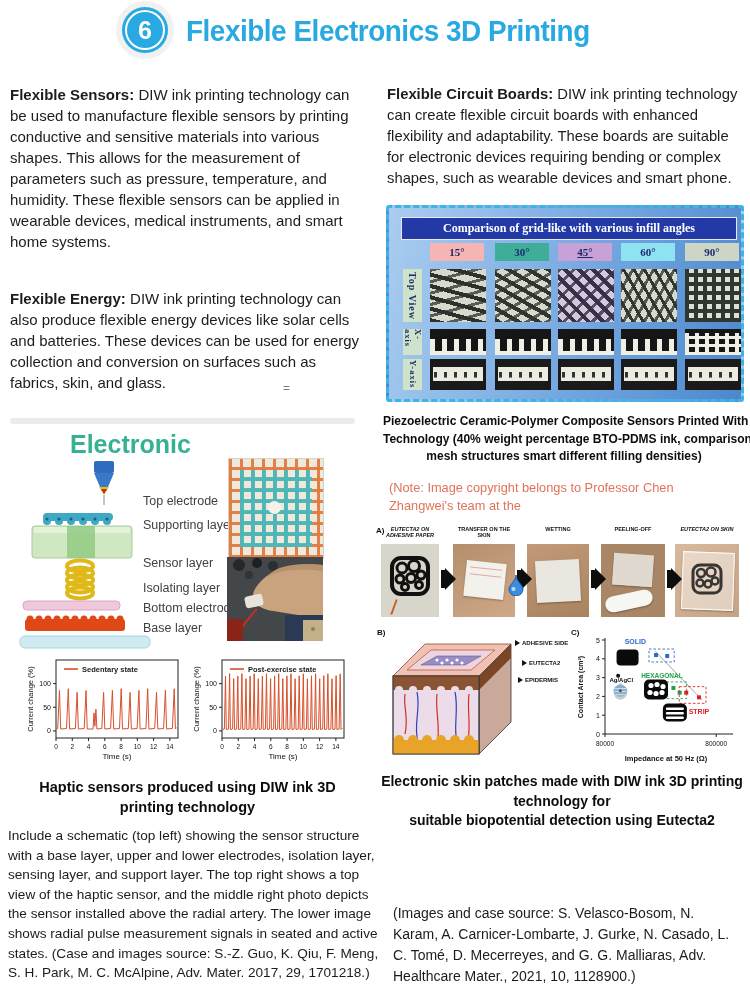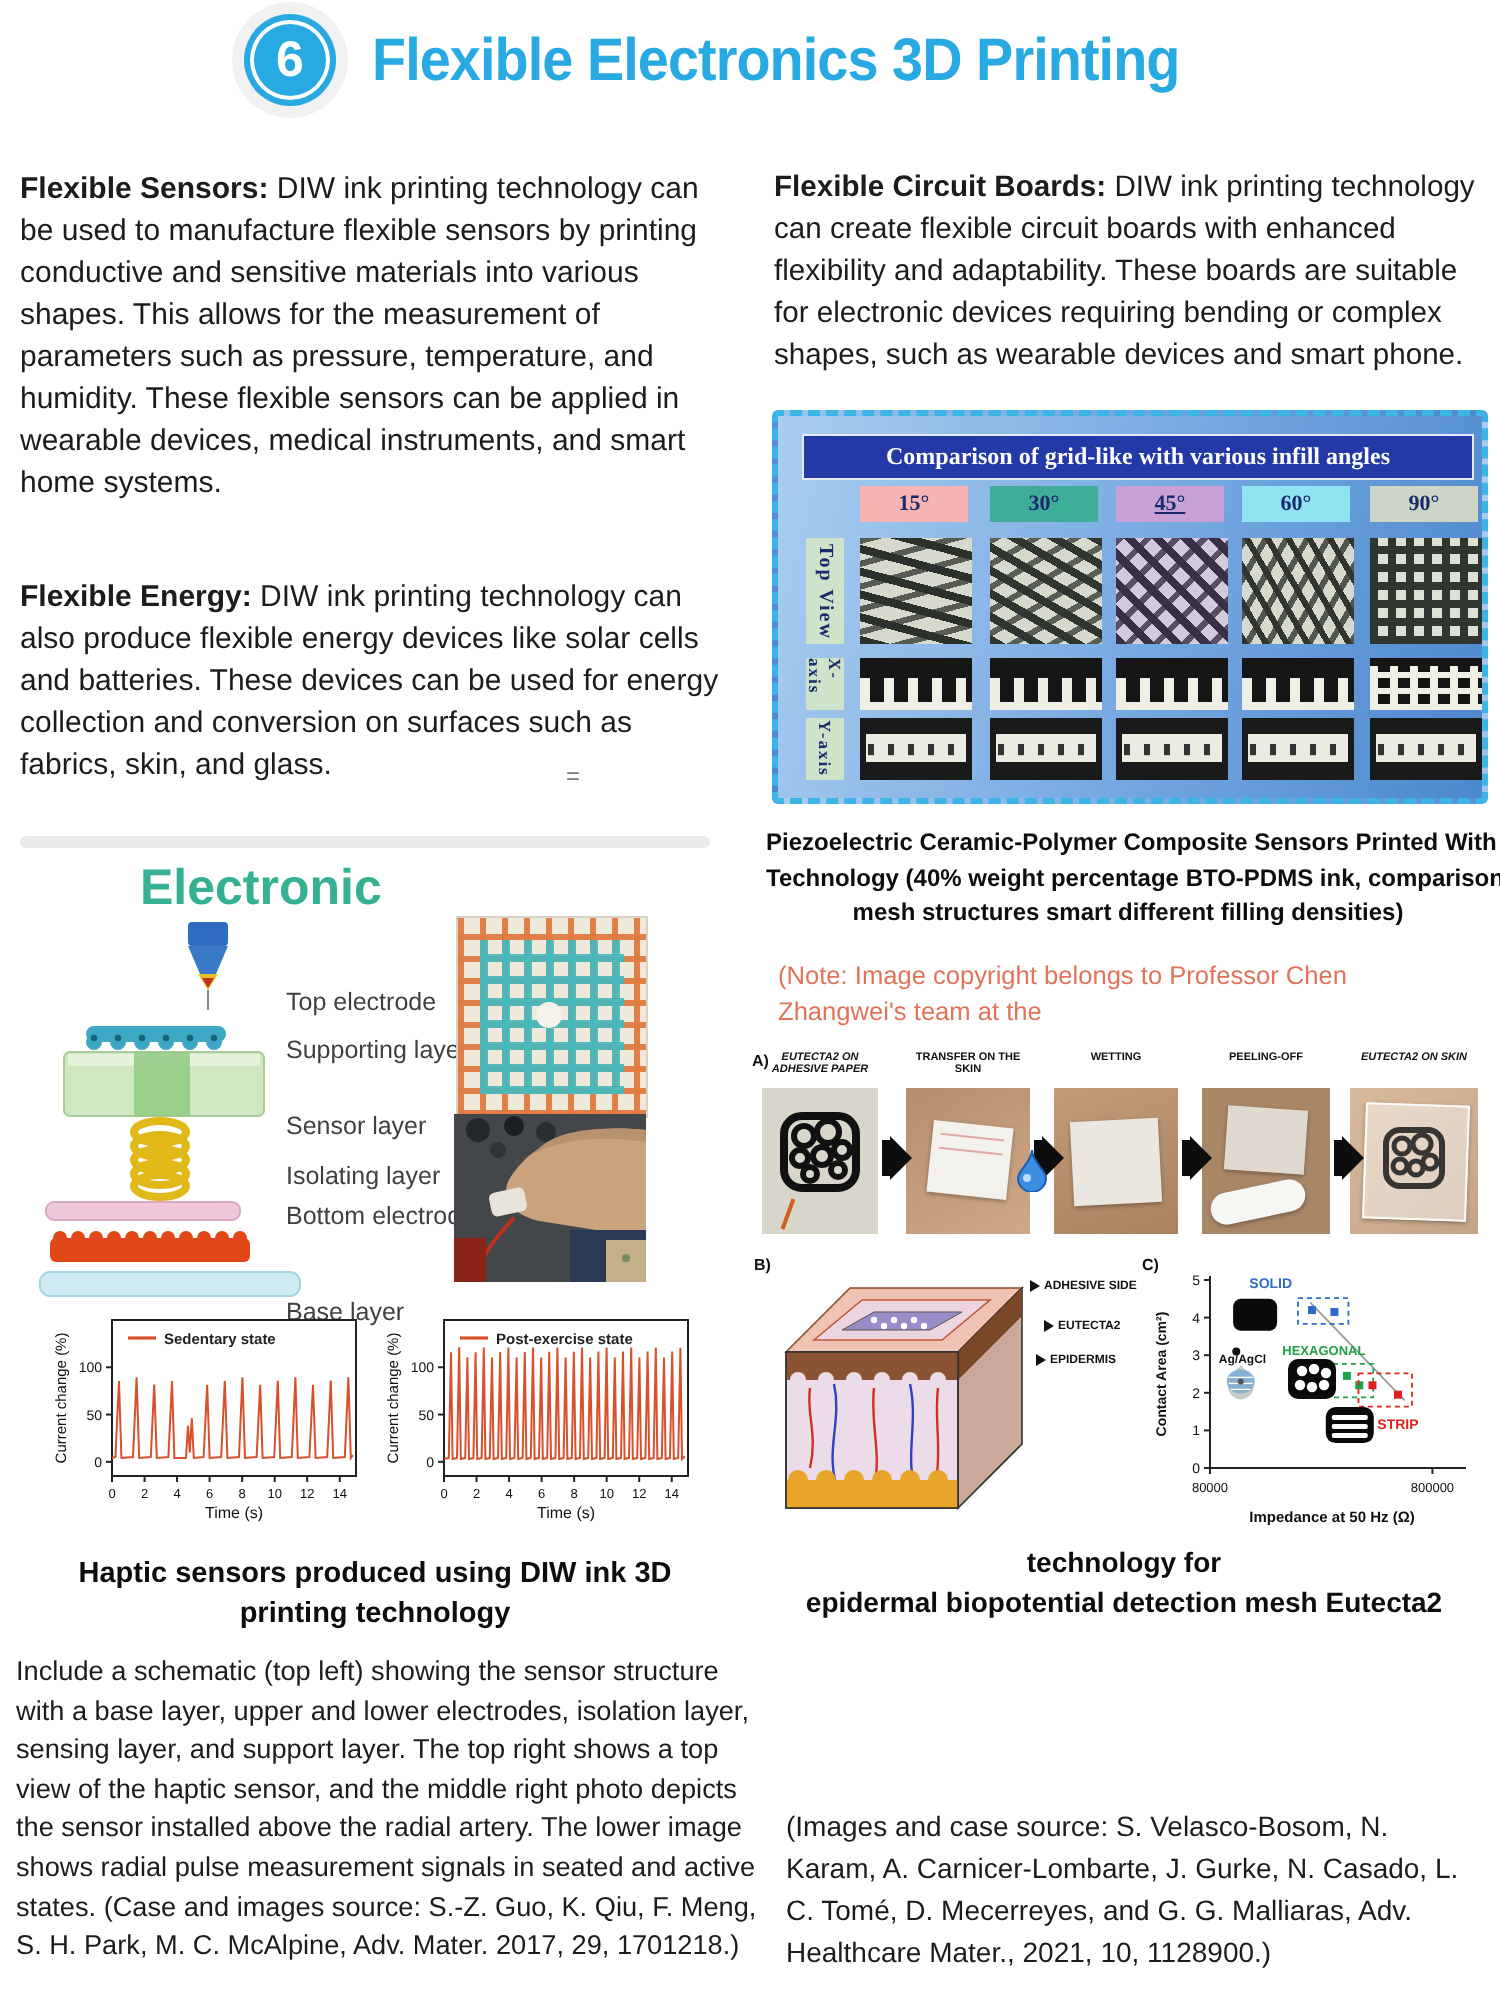--- a/index.html
+++ b/index.html
@@ -192,21 +192,21 @@
     <circle cx="110" cy="166" r="3.5" fill="#e04818"></circle>
     <rect x="15" y="166" width="100" height="12" rx="3" fill="#e04818"></rect>
     <rect x="10" y="183" width="130" height="12" rx="5" fill="#cfeaf0" stroke="#a8d4e0"></rect>
   </svg>
 
   <div class="abs layer-label" style="top:76px;">Top electrode</div>
   <div class="abs layer-label" style="top:100px;">Supporting layer</div>
   <div class="abs layer-label" style="top:138px;">Sensor layer</div>
   <div class="abs layer-label" style="top:163px;">Isolating layer</div>
   <div class="abs layer-label" style="top:183px;">Bottom electrode</div>
-  <div class="abs layer-label" style="top:203px;margin-top:28px;">Base layer</div>
+  <div class="abs layer-label" style="top:203px;">Base layer</div>
 
   <div class="weave abs">
     <div class="weave-inner"></div>
     <div class="weave-dot"></div>
   </div>
 
   <svg class="abs" style="left:217px;top:139px;" width="96" height="84">
     <rect width="96" height="84" fill="#43474a"></rect>
     <circle cx="12" cy="8" r="6" fill="#24282a"></circle>
       <circle cx="30" cy="6" r="5" fill="#1c2022"></circle>
@@ -448,17 +448,18 @@
       <path d="M45.38223644254618,52.699999999999996 C36.38223644254618,59.699999999999996 37.38223644254618,68.69999999999999 45.38223644254618,69.69999999999999 C53.38223644254618,68.69999999999999 54.38223644254618,59.699999999999996 45.38223644254618,52.699999999999996 Z" fill="#c8ccc8"></path>
       <ellipse cx="45.38223644254618" cy="60.699999999999996" rx="7" ry="6" fill="#7aa8d0" opacity="0.85"></ellipse>
       <line x1="39.38223644254618" y1="58.699999999999996" x2="51.38223644254618" y2="58.699999999999996" stroke="#fff" stroke-width="0.7"></line>
       <line x1="39.38223644254618" y1="61.699999999999996" x2="51.38223644254618" y2="61.699999999999996" stroke="#fff" stroke-width="0.7"></line>
       <line x1="40.38223644254618" y1="64.69999999999999" x2="50.38223644254618" y2="64.69999999999999" stroke="#fff" stroke-width="0.7"></line>
       <circle cx="45.38223644254618" cy="60.699999999999996" r="1.5" fill="#555"></circle>
     </svg>
 </div>
 
 <div class="abs cap-bold cap2">
+  <div>Electronic skin patches made with DIW ink 3D printing</div>
   <div>technology for</div>
-  <div>epidermal biopotential detection mesh Eutecta2</div>
+  <div>suitable biopotential detection using Eutecta2</div>
 </div>
 
 <div class="abs source">(Images and case source: S. Velasco-Bosom, N. Karam, A. Carnicer-Lombarte, J. Gurke, N. Casado, L. C. Tomé, D. Mecerreyes, and G. G. Malliaras, Adv. Healthcare Mater., 2021, 10, 1128900.)</div>
 
 </body></html>

